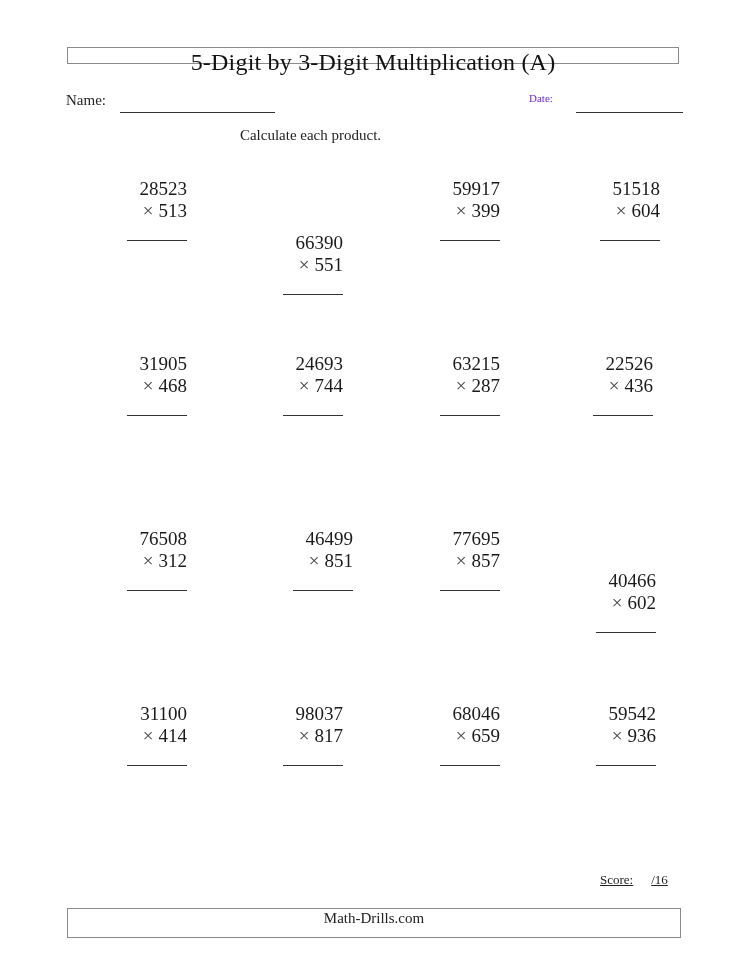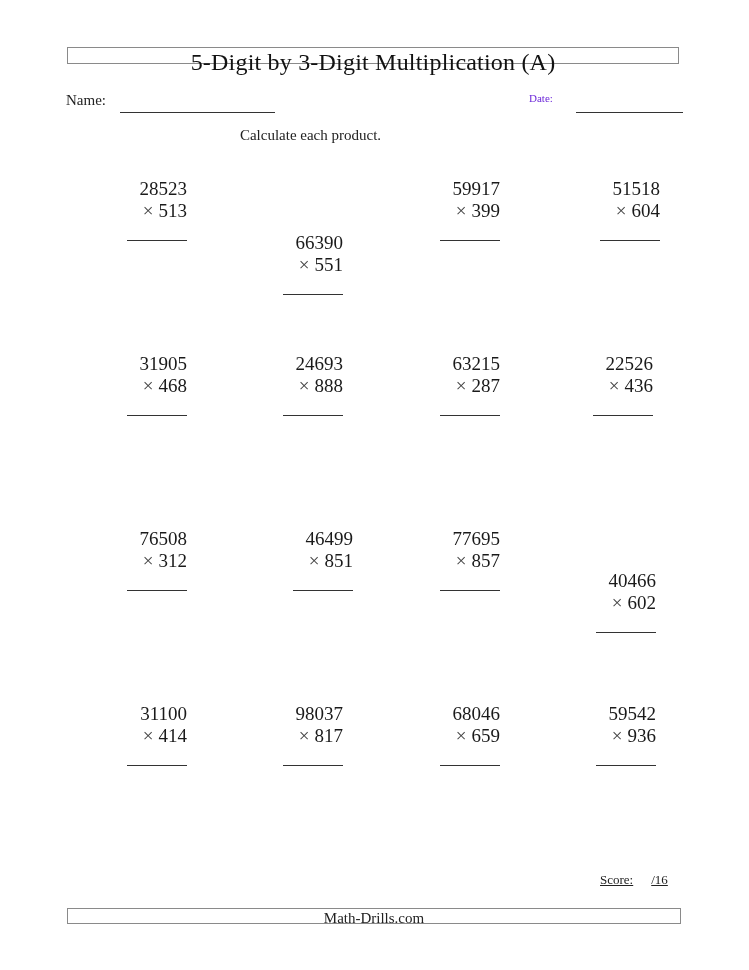--- a/index.html
+++ b/index.html
@@ -100,21 +100,21 @@
       text-decoration: underline;
     }
     .score .total {
       margin-left: 18px;
     }
     .footer-box {
       position: absolute;
       left: 67px;
       top: 908px;
       width: 614px;
-      height: 16px;
+      height: 30px;
       border: 1px solid #8a8a8a;
       box-sizing: border-box;
       text-align: center;
       font-family: "Liberation Serif", serif;
       font-size: 15px;
       line-height: 19px;
       color: #222;
     }
   </style>
 </head>
@@ -146,21 +146,21 @@
   <span>51518</span>
   <span class="op-line"><span class="times">×</span><span>604</span></span>
 </div>
 
 <div class="problem" style="left:127px; top:353px;">
   <span>31905</span>
   <span class="op-line"><span class="times">×</span><span>468</span></span>
 </div>
 <div class="problem" style="left:283px; top:353px;">
   <span>24693</span>
-  <span class="op-line"><span class="times">×</span><span>888</span></span>
+  <span class="op-line"><span class="times">×</span><span>744</span></span>
 </div>
 <div class="problem" style="left:440px; top:353px;">
   <span>63215</span>
   <span class="op-line"><span class="times">×</span><span>287</span></span>
 </div>
 <div class="problem" style="left:593px; top:353px;">
   <span>22526</span>
   <span class="op-line"><span class="times">×</span><span>436</span></span>
 </div>
 

